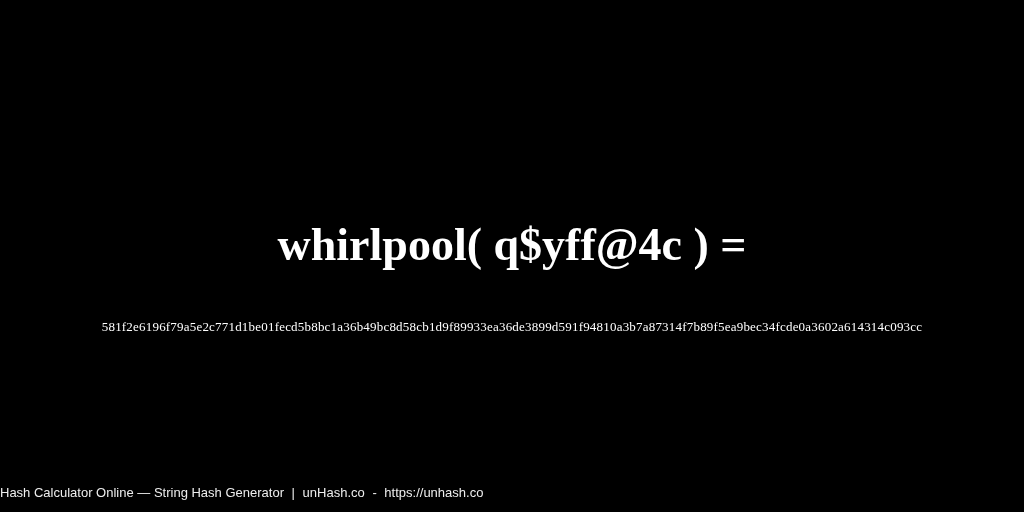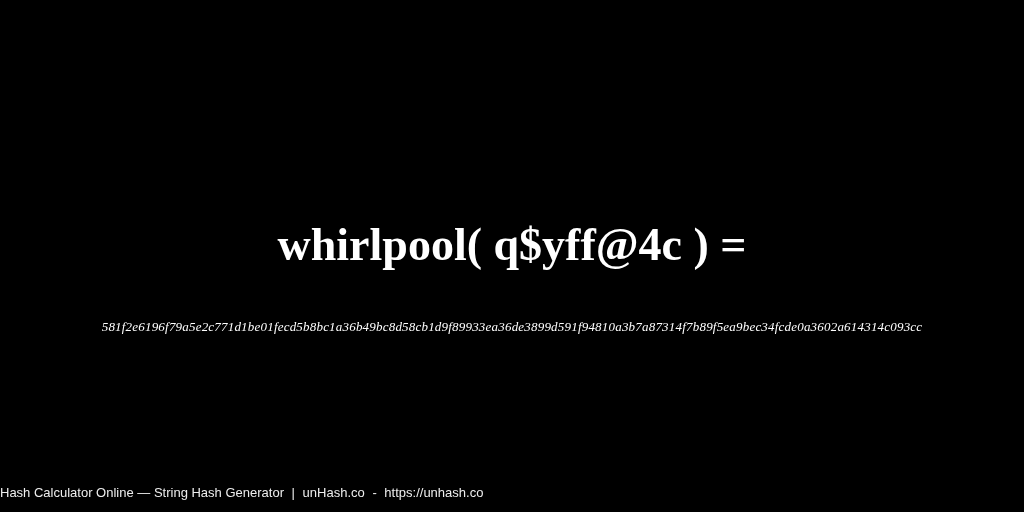--- a/index.html
+++ b/index.html
@@ -37,21 +37,20 @@
       text-align: right;
     }
     .hash-output {
       font-size: 13px;
       font-family: Georgia, 'Times New Roman', serif;
       color: #ffffff;
       text-align: center;
       letter-spacing: 0.2px;
       word-break: break-all;
       max-width: 960px;
-      font-style: italic;
     }
     .footer {
       position: absolute;
       bottom: 12px;
       width: 100%;
       font-size: 13px;
       color: #eeeeee;
       font-family: Arial, sans-serif;
     }
     .footer-sep {

